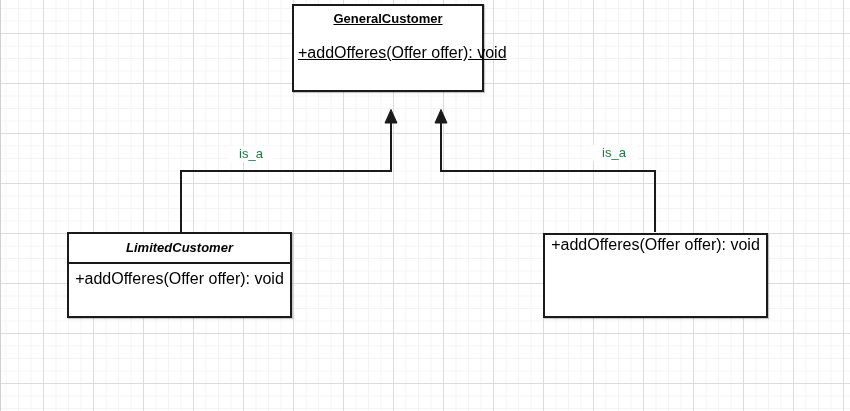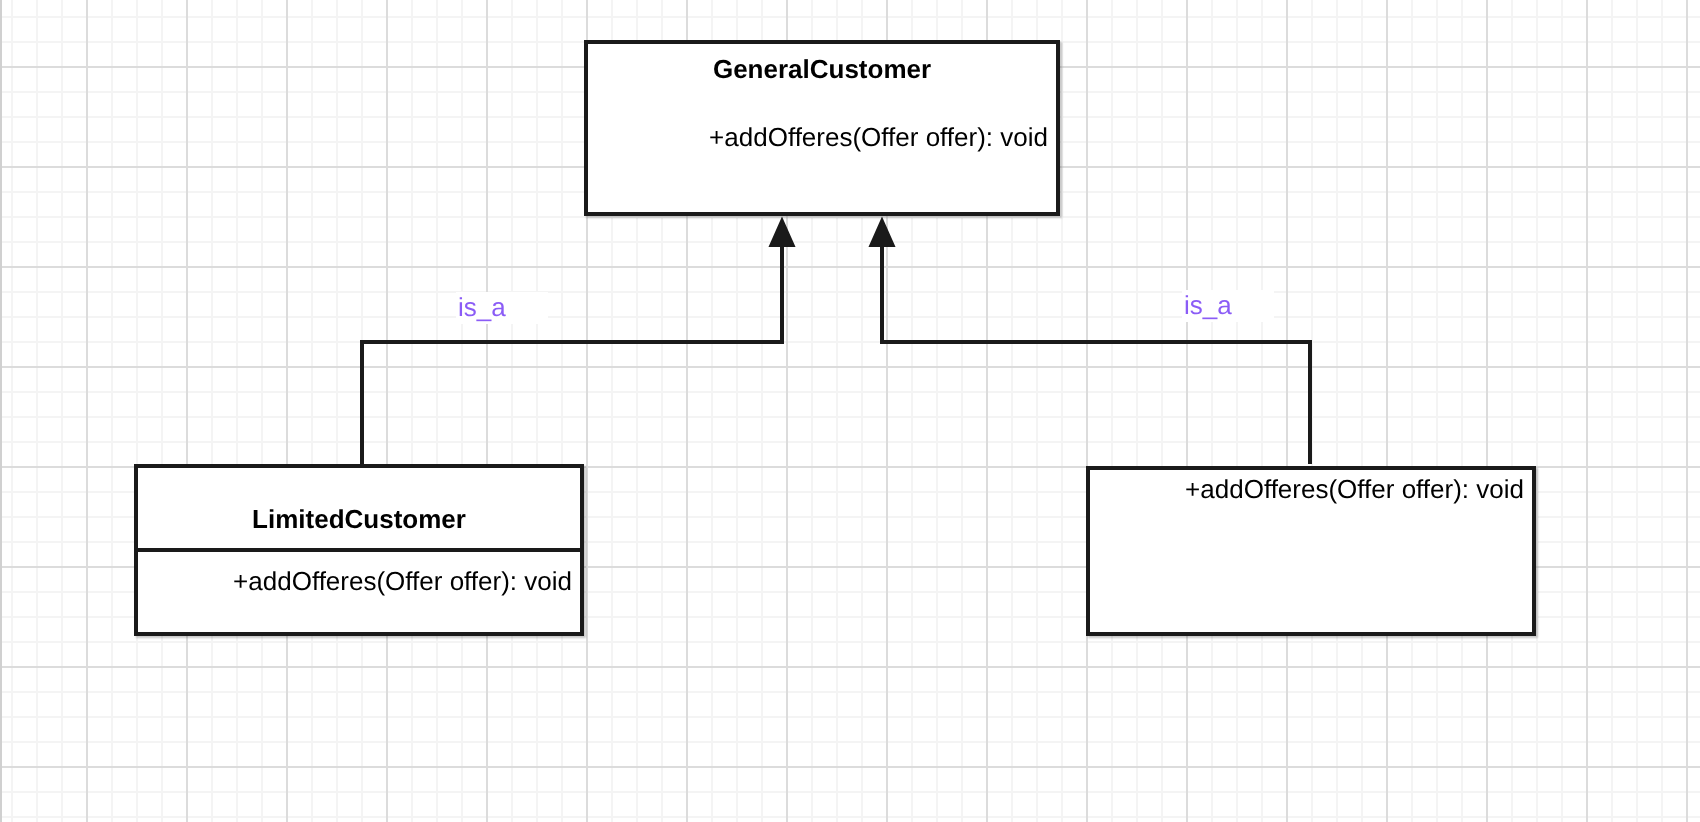--- a/index.html
+++ b/index.html
@@ -48,57 +48,58 @@
     stroke-width: 1;
   }
   .uml-class {
     position: absolute;
     box-sizing: border-box;
     background: #ffffff;
     border: 2px solid #1a1a1a;
     box-shadow: 1px 1px 1px rgba(0,0,0,0.22);
     color: #000000;
   }
-  .uml-class.general { left: 292px; top: 20px;  width: 238px; height: 88px; }
+  .uml-class.general { left: 292px; top: 4px;  width: 192px; height: 88px; text-decoration: underline; }
   .uml-class.limited { left: 67px;  top: 232px; width: 225px; height: 86px; }
   .uml-class.custom  { left: 543px; top: 233px; width: 225px; height: 85px; }
   .uml-title {
     font-weight: bold;
     font-size: 13px;
     line-height: 17px;
     text-align: center;
     margin-top: 4px;
   }
   .general .uml-method { margin-top: 18px; }
   .uml-method {
-    font-size: 13px;
+    font-size: 16px;
     line-height: 16px;
-    text-align: right;
+    text-align: center;
     padding: 0 4px;
     white-space: nowrap;
   }
   .limited .uml-header {
     height: 28px;
   }
   .limited .uml-header .uml-title {
-    margin-top: 12px;
+    margin-top: 0;
     line-height: 28px;
+    font-style: italic;
   }
   .uml-divider {
     height: 0;
     border-top: 2px solid #1a1a1a;
   }
   .limited .uml-method { padding-top: 7px; }
   .custom .uml-method  { padding-top: 2px; }
   .edge-label {
     position: absolute;
     font-size: 13px;
     line-height: 16px;
-    color: #8b5cf6;
-    text-align: left;
+    color: #15803d;
+    text-align: center;
     background: #ffffff;
     padding: 0 1px;
   }
   .edge-label.left  { left: 228px; top: 146px; width: 44px; }
   .edge-label.right { left: 591px; top: 145px; width: 44px; }
 </style>
 </head>
 <body>
 
 <div class="canvas">

